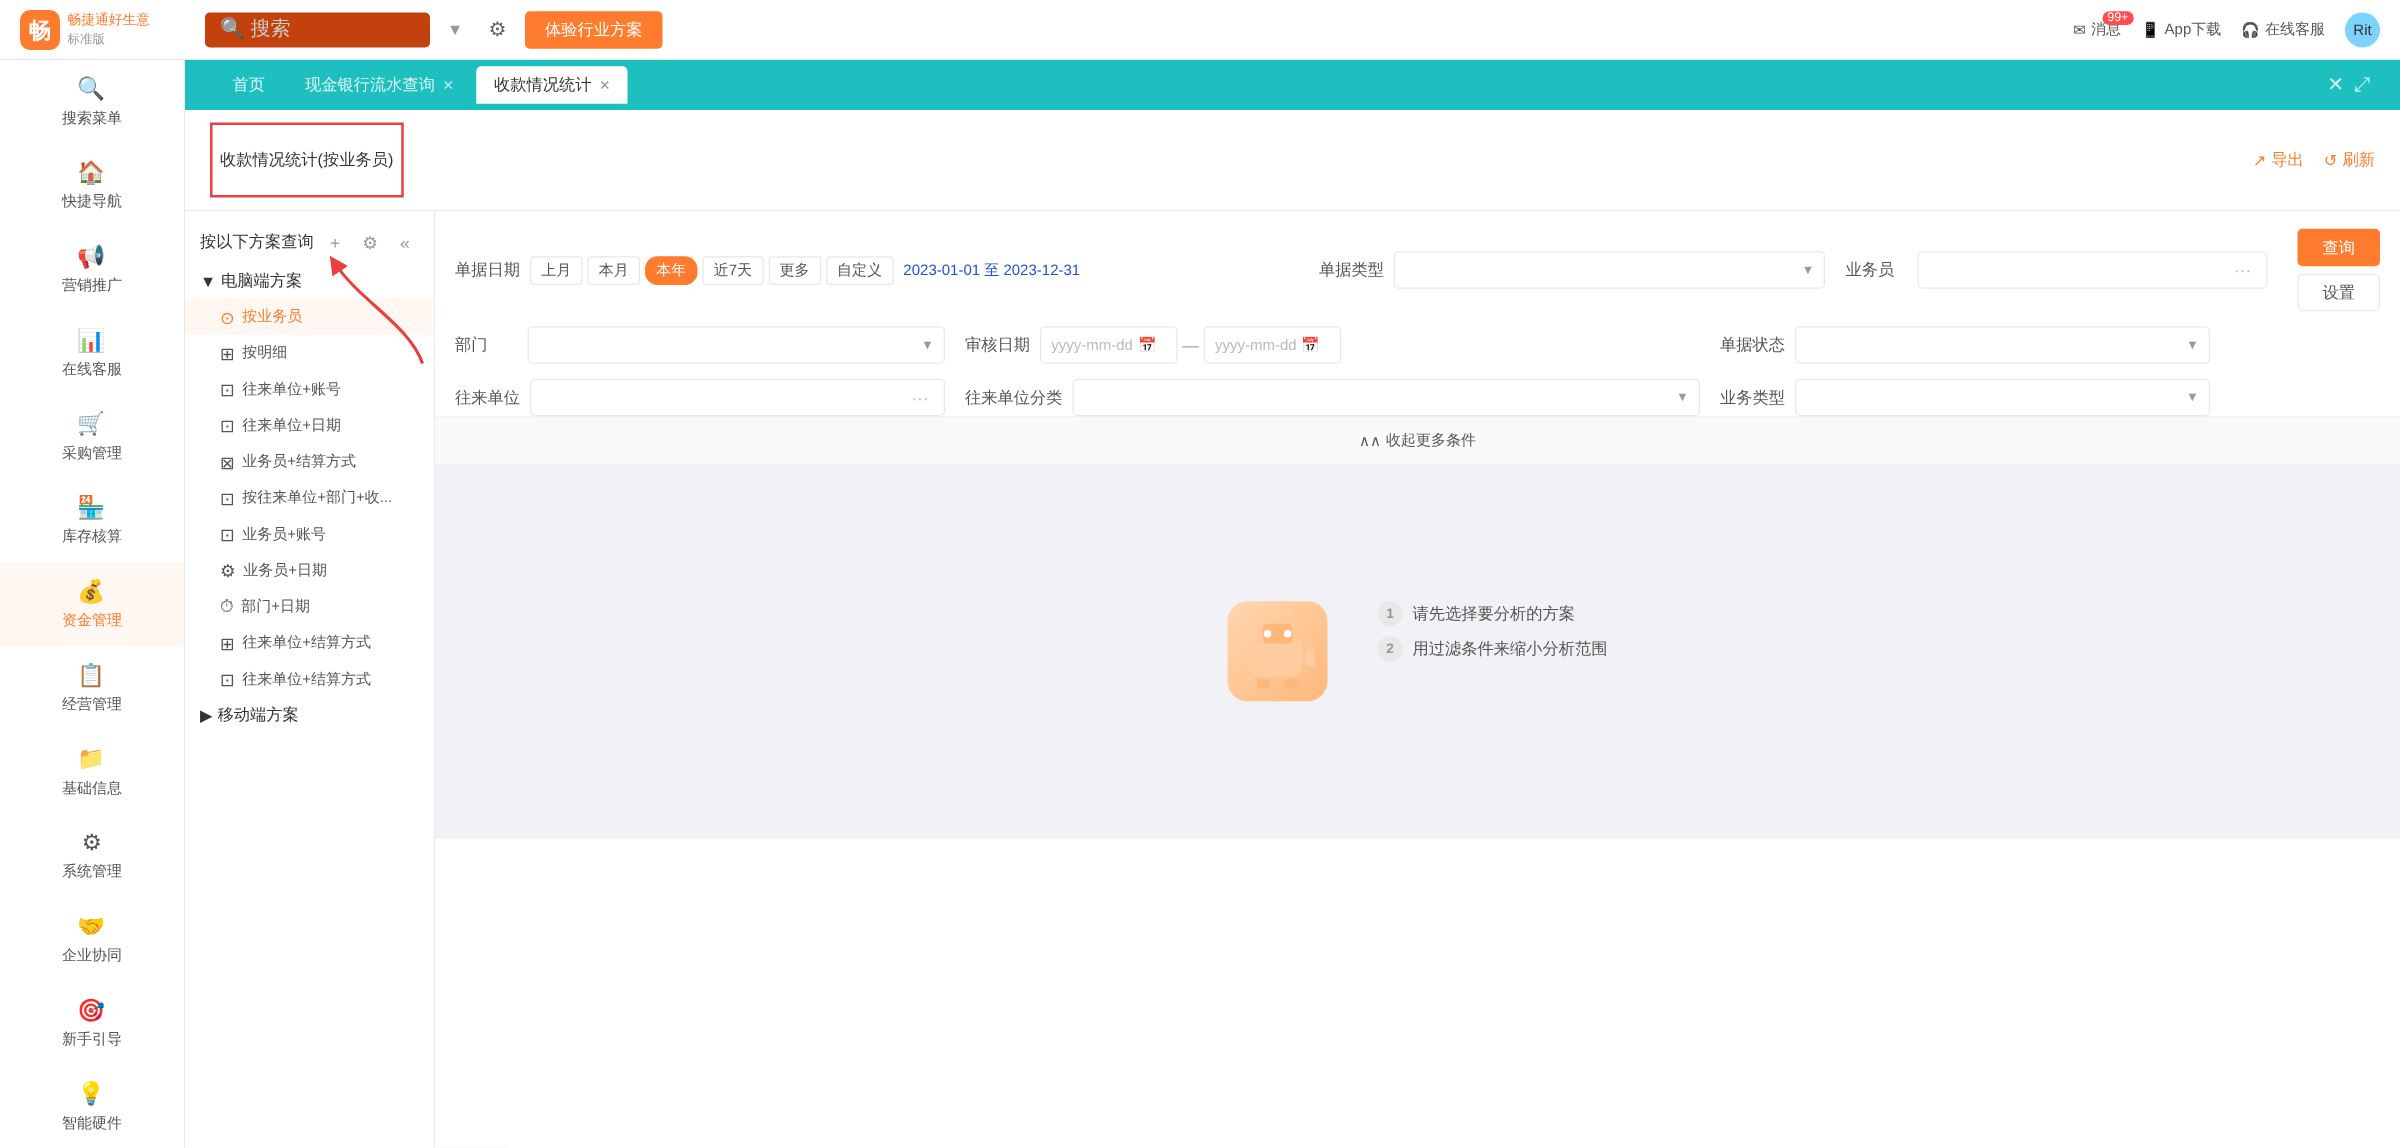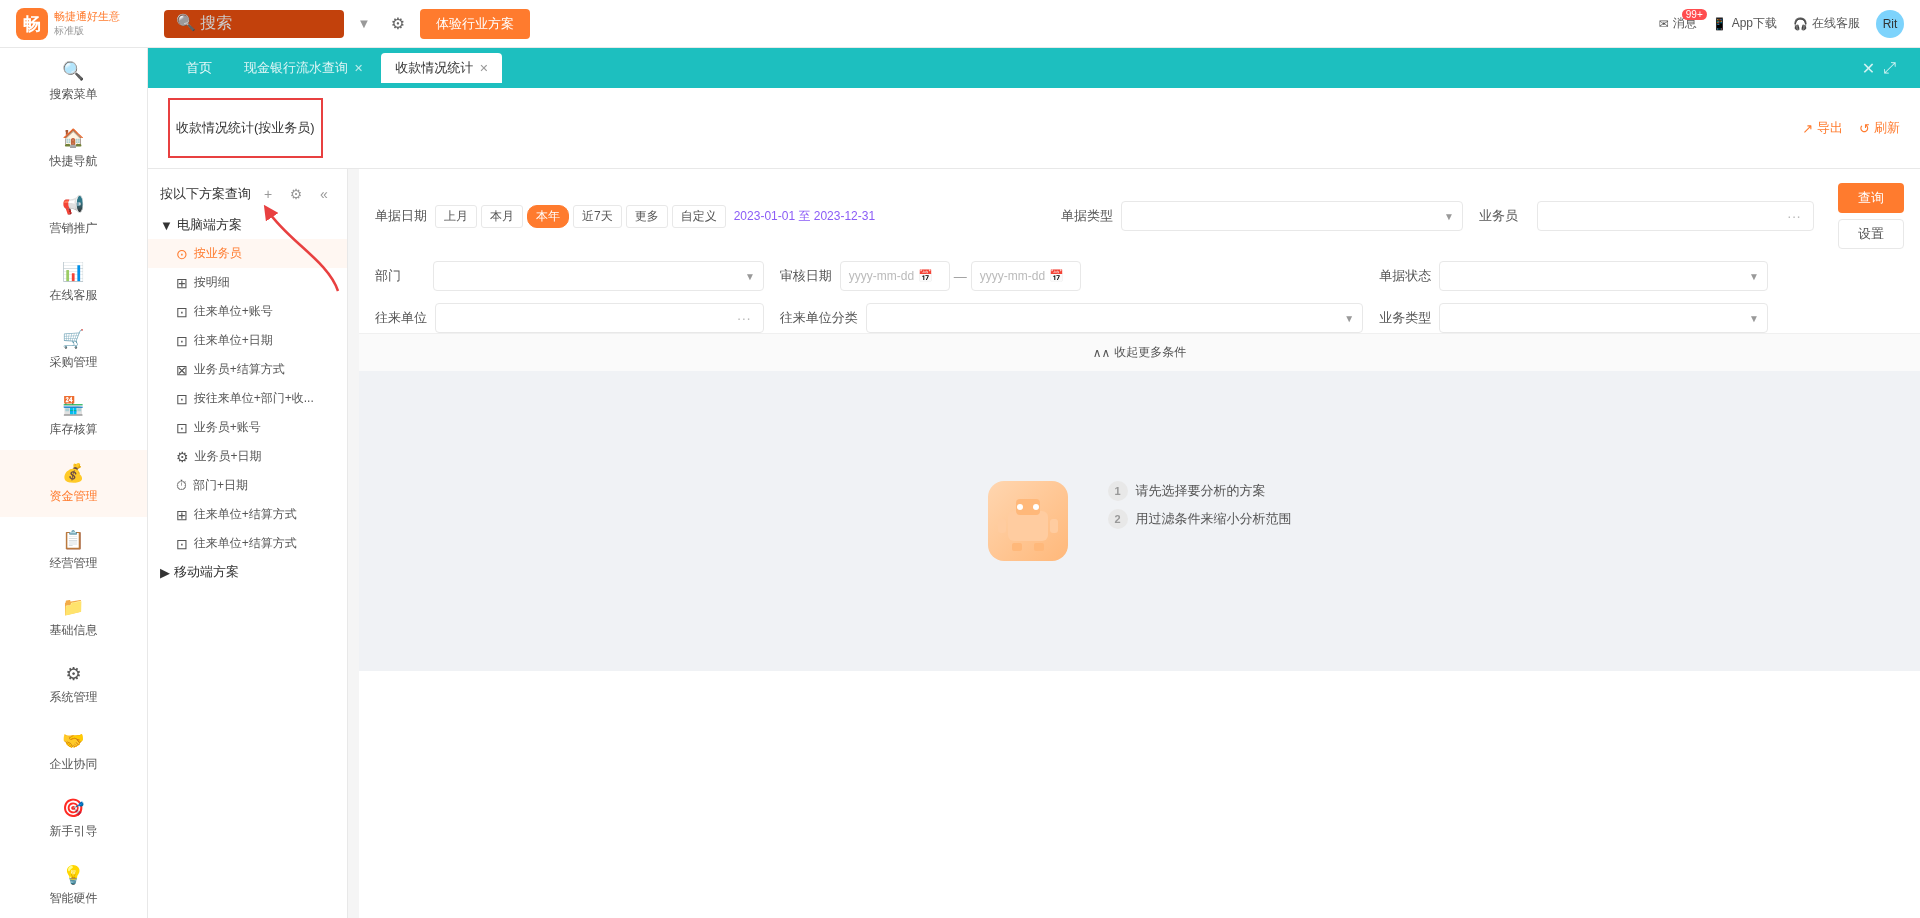--- a/index.html
+++ b/index.html
@@ -144,21 +144,20 @@
     .action-btn {
       display: flex; align-items: center; gap: 4px;
       color: #ff7b2e; font-size: 13px; cursor: pointer;
     }
 
     
     .content-wrapper {
       display: flex;
       flex: 1;
       height: calc(100% - 48px);
-      gap: 11px;
     }
 
     
     .left-panel {
       width: 200px;
       background: #fff;
       border-right: 1px solid #e8e8e8;
       padding: 8px 0;
       overflow-y: auto;
       flex-shrink: 0;
@@ -211,21 +210,21 @@
     .date-shortcuts {
       display: flex; align-items: center; gap: 4px; flex-wrap: wrap;
     }
     .date-btn {
       padding: 2px 8px; font-size: 12px; border: 1px solid #e8e8e8;
       border-radius: 3px; cursor: pointer; color: #555; background: #fff;
     }
     .date-btn.active {
       background: #ff7b2e; color: #fff; border-color: #ff7b2e; border-radius: 10px;
     }
-    .date-range-text { font-size: 12px; color: #8b5cf6; margin-left: 4px; }
+    .date-range-text { font-size: 12px; color: #1d4ed8; margin-left: 4px; }
 
     
     .select-field {
       flex: 1; height: 30px; border: 1px solid #e8e8e8; border-radius: 4px;
       display: flex; align-items: center; justify-content: space-between;
       padding: 0 8px; cursor: pointer; background: #fff; font-size: 13px;
     }
     .select-arrow { color: #999; font-size: 10px; }
     .date-range-group {
       display: flex; align-items: center; gap: 4px;

